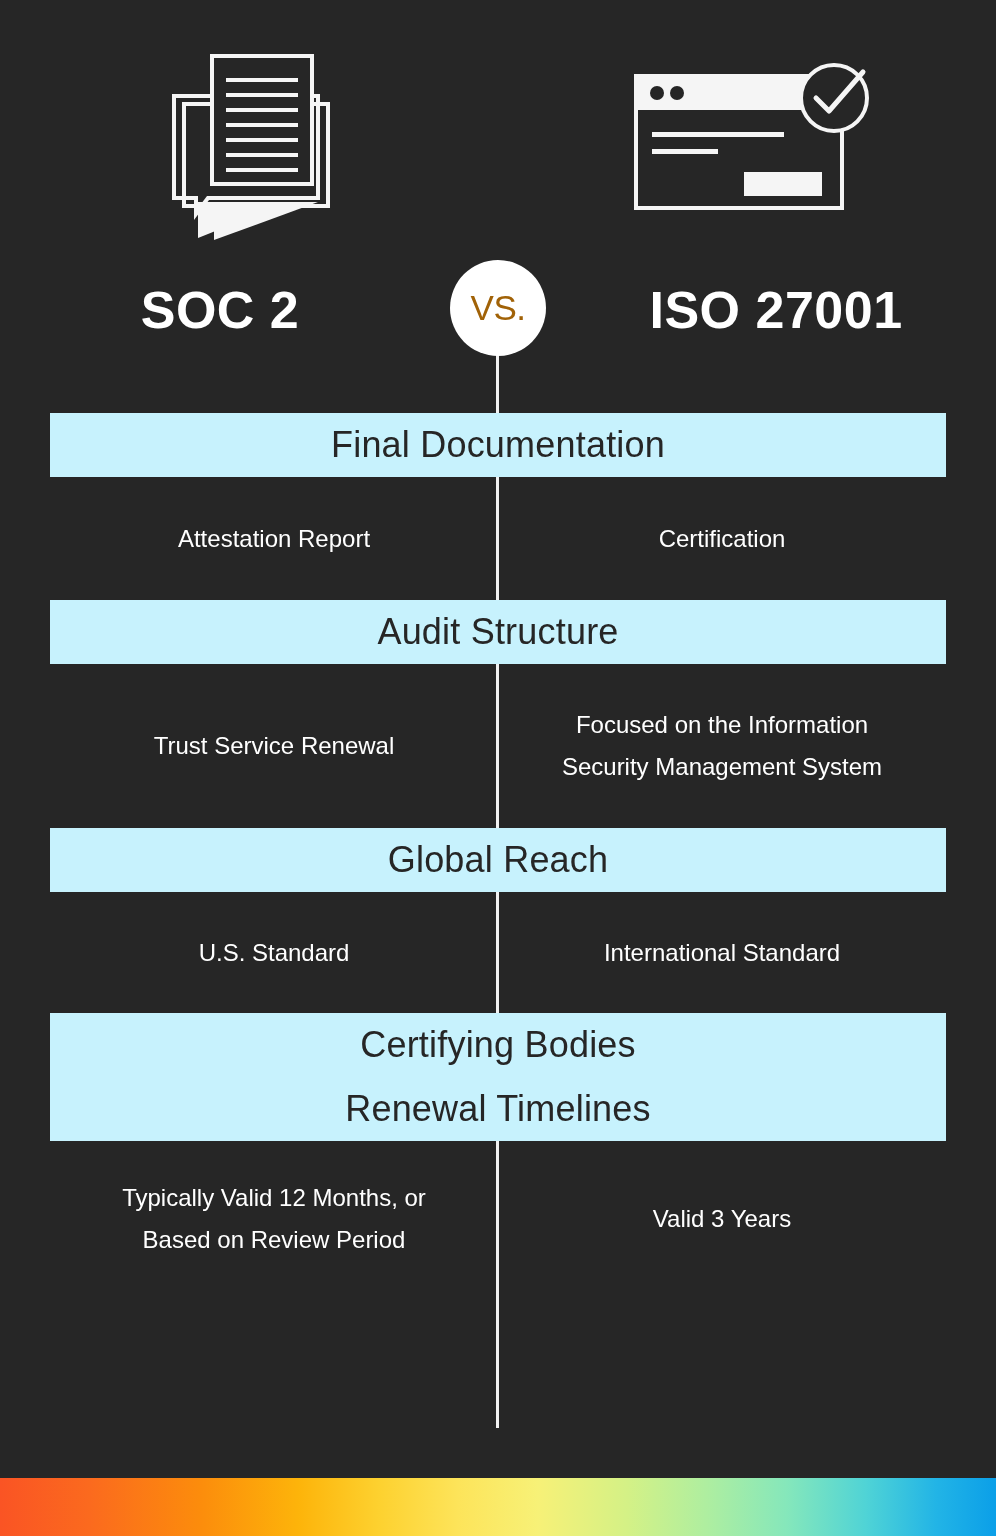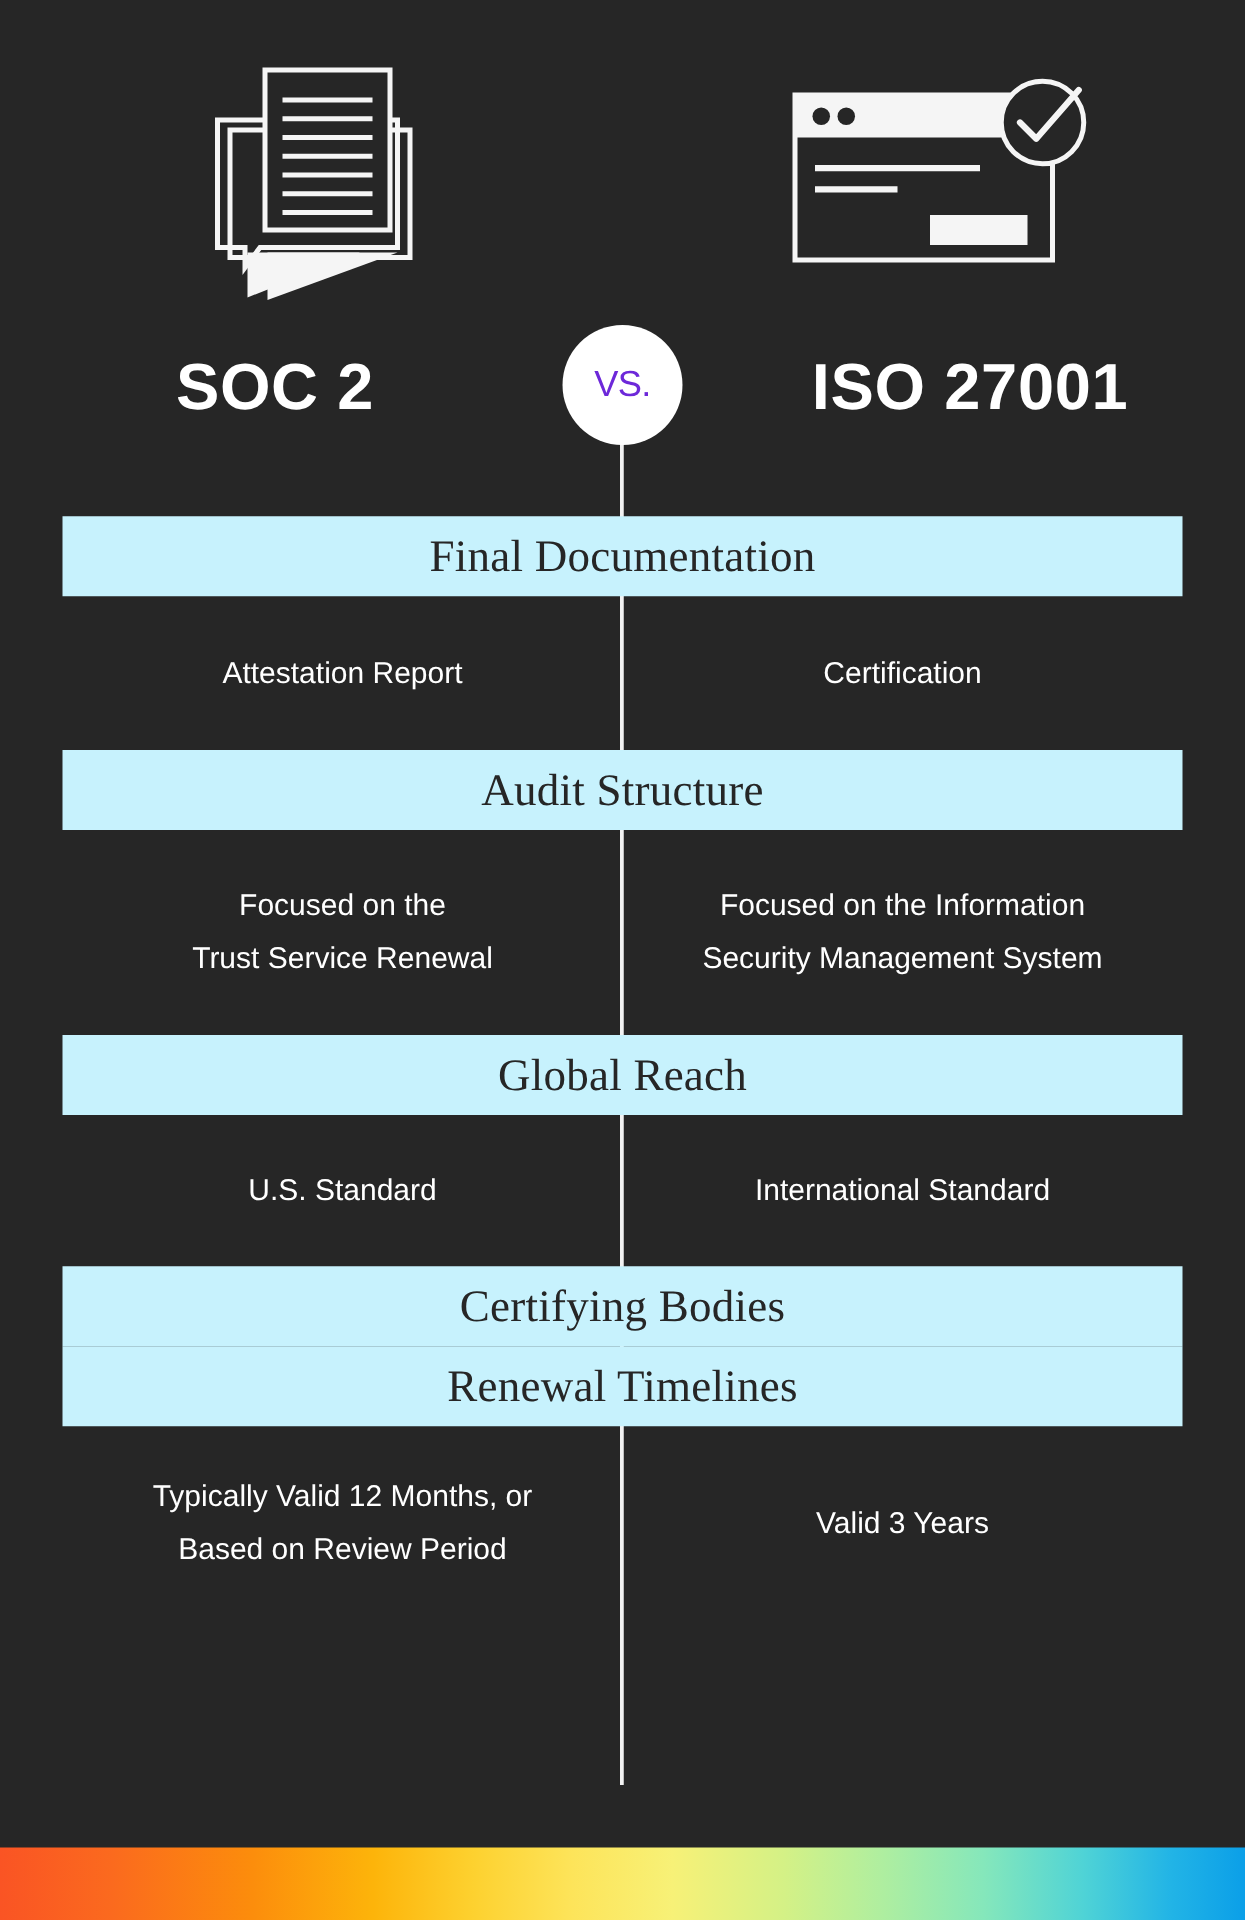--- a/index.html
+++ b/index.html
@@ -77,22 +77,22 @@
     width: 96px;
     height: 96px;
     border-radius: 50%;
     background: #ffffff;
     display: flex;
     align-items: center;
     justify-content: center;
     z-index: 5;
   }
   .vs-badge span {
-    color: #6d28d9;
-    font-size: 29px;
+    color: #a16207;
+    font-size: 35px;
     font-family: "Liberation Sans", sans-serif;
     font-weight: 400;
     letter-spacing: -0.5px;
   }
 
   
   .divider {
     position: absolute;
     left: 496px;
     top: 300px;
@@ -114,21 +114,21 @@
     width: 896px;
     height: 64px;
     background: #c7f2fd;
     display: flex;
     align-items: center;
     justify-content: center;
     box-sizing: border-box;
   }
   .band-label {
     color: #262626;
-    font-family: Liberation Serif, serif;
+    font-family: Liberation Sans, sans-serif;
     font-size: 36px;
     font-weight: 400;
     letter-spacing: 0.2px;
     line-height: 1;
   }
   .row {
     width: 896px;
     display: flex;
   }
   .cell {
@@ -247,21 +247,20 @@
     <div class="cell">
       <span class="cell-line">Certification</span>
     </div>
   </div>
 
   <div class="band">
     <div class="band-label">Audit Structure</div>
   </div>
   <div class="row row-h2">
     <div class="cell">
-      <span class="cell-line">Focused on the</span>
       <span class="cell-line">Trust Service Renewal</span>
     </div>
     <div class="cell">
       <span class="cell-line">Focused on the Information</span>
       <span class="cell-line">Security Management System</span>
     </div>
   </div>
 
   <div class="band">
     <div class="band-label">Global Reach</div>

